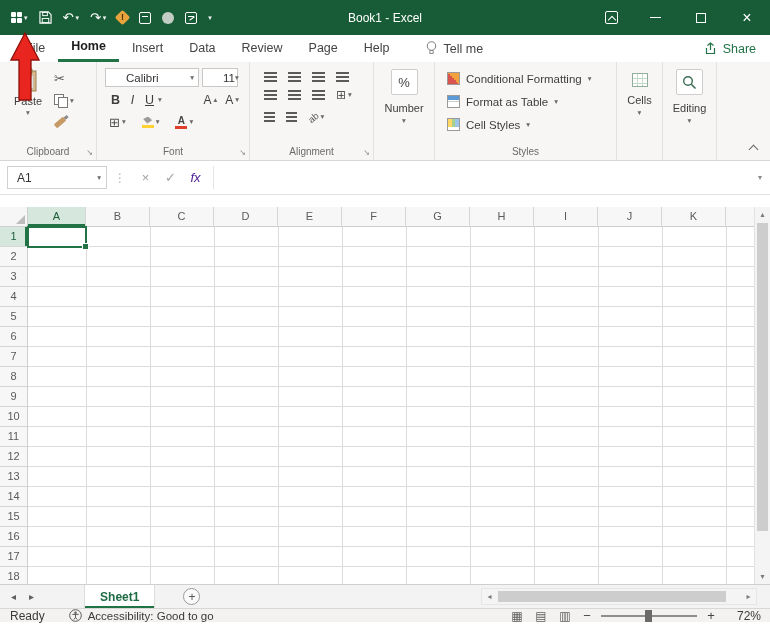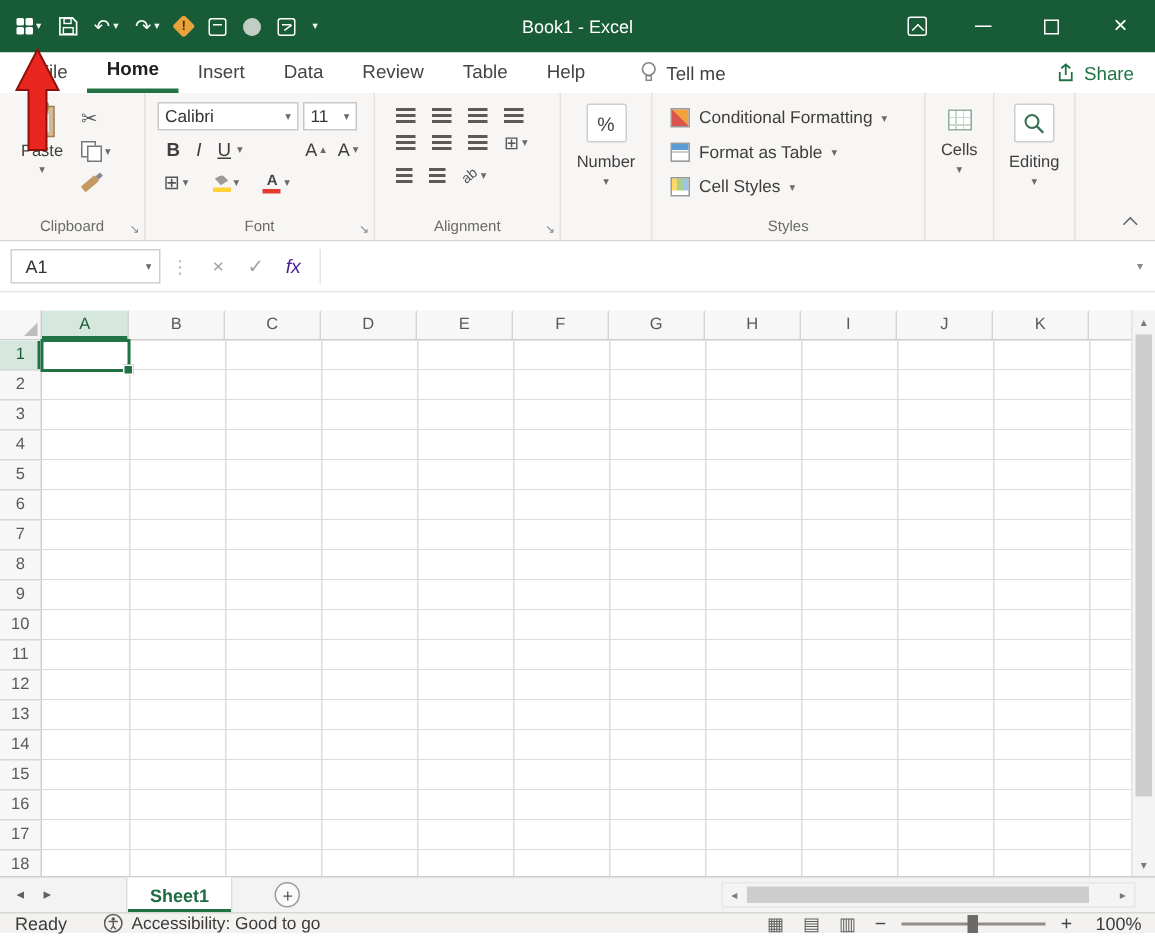--- a/index.html
+++ b/index.html
@@ -50,21 +50,21 @@
 .pastebtn{width:44px;display:flex;flex-direction:column;align-items:center;gap:2px;font-size:11px;color:#3f3e3d;cursor:pointer}
 .clipsmall{display:flex;flex-direction:column;gap:7px;padding-top:3px}
 .csr{display:flex;align-items:center;gap:3px;height:15px;cursor:pointer;font-size:13px;color:#555}
 .copyic{position:relative;width:13px;height:13px;display:inline-block}
 .copyic::before,.copyic::after{content:"";position:absolute;width:8px;height:9px;border:1px solid #777;background:#fff}
 .copyic::before{left:0;top:0}.copyic::after{left:4px;top:3px}
 .brushic{width:12px;height:5px;background:#c59a63;transform:rotate(-40deg);border-radius:1px;position:relative}
 .brushic::after{content:"";position:absolute;right:-4px;top:1px;width:4px;height:3px;background:#8a8a8a}
 
 .fnt1{display:flex;gap:3px;padding:6px 6px 0 8px}
-.combo{background:#fff;border:1px solid #c9c8c7;height:19px;display:flex;align-items:center;font-size:11.5px;color:#333;padding:0 4px 0 4px;cursor:pointer}
+.combo{background:#fff;border:1px solid #c9c8c7;height:19px;display:flex;align-items:center;font-size:11.5px;color:#333;padding:0 4px 0 20px;cursor:pointer}
 .fname{width:94px}.fsize{width:36px}
 .combo .chv{margin-left:auto}
 .fnt2{display:flex;align-items:center;padding:4px 10px 0 10px;height:22px;font-size:12.5px;color:#3f3e3d}
 .tbtn{min-width:17px;text-align:center;cursor:pointer}
 .fontAs{margin-left:auto;display:flex;gap:8px;align-items:center;font-size:12px}
 .fnt3{display:flex;align-items:center;gap:16px;padding:4px 0 0 12px;height:22px;font-size:13px;color:#555}
 .stack{display:inline-flex;flex-direction:column;align-items:center;gap:1px;cursor:pointer}
 .bkt{width:9px;height:7px;background:#9d9b99;clip-path:polygon(0 35%,55% 0,100% 55%,45% 100%)}
 .bar{width:12px;height:3px}.bar.y{background:#ffd335}.bar.r{background:#e03e2d}
 .Atxt{font-size:10px;line-height:9px;color:#444;font-weight:bold}
@@ -211,21 +211,21 @@
         </span>
     </div>
   </div>
 
   <div class="tabrow">
     <span class="rtab">File</span>
     <span class="rtab active">Home</span>
     <span class="rtab">Insert</span>
     <span class="rtab">Data</span>
     <span class="rtab">Review</span>
-    <span class="rtab">Table</span>
+    <span class="rtab">Page</span>
     <span class="rtab">Help</span>
     <span class="tellme">
       <svg width="11" height="15" viewBox="0 0 11 15">
           <circle cx="5.5" cy="5" r="4.2" fill="none" stroke="#8a8886" stroke-width="1.1"></circle>
           <path d="M3.8 9.5h3.4v3h-3.4z" fill="none" stroke="#8a8886"></path>
         </svg>
       <span>Tell me</span>
     </span>
     <span class="sharebtn">
       <svg width="13" height="13" viewBox="0 0 13 13">
@@ -492,21 +492,21 @@
     </span>
     <span class="sright">
       <span class="viewic">▦</span>
       <span class="viewic">▤</span>
       <span class="viewic">▥</span>
       <span class="zminus">−</span>
       <span class="ztrack">
           <span class="zthumb"></span>
         </span>
       <span class="zplus">+</span>
-      <span class="zpct">100%</span>
+      <span class="zpct">72%</span>
     </span>
   </div>
 
   <svg class="redarrow" width="30" height="69" viewBox="0 0 30 69">
     <polygon points="15,1 29,28 21,28 21,68 9,68 9,28 1,28" fill="#e8261f" stroke="#8f1009" stroke-width="1.3"></polygon>
   </svg>
 
 </div>
 
 </body></html>

